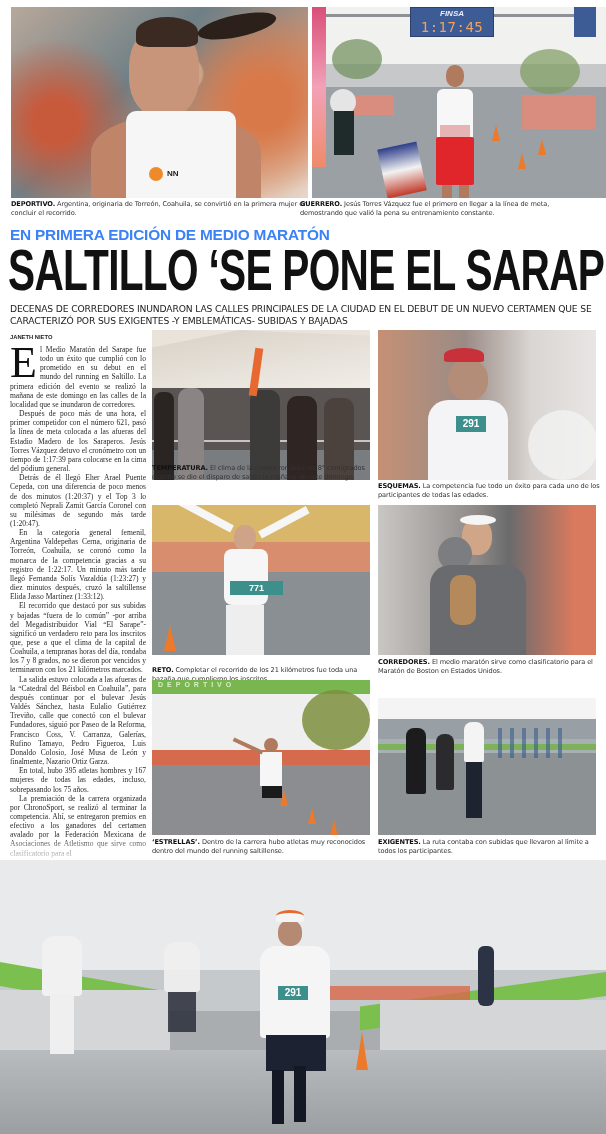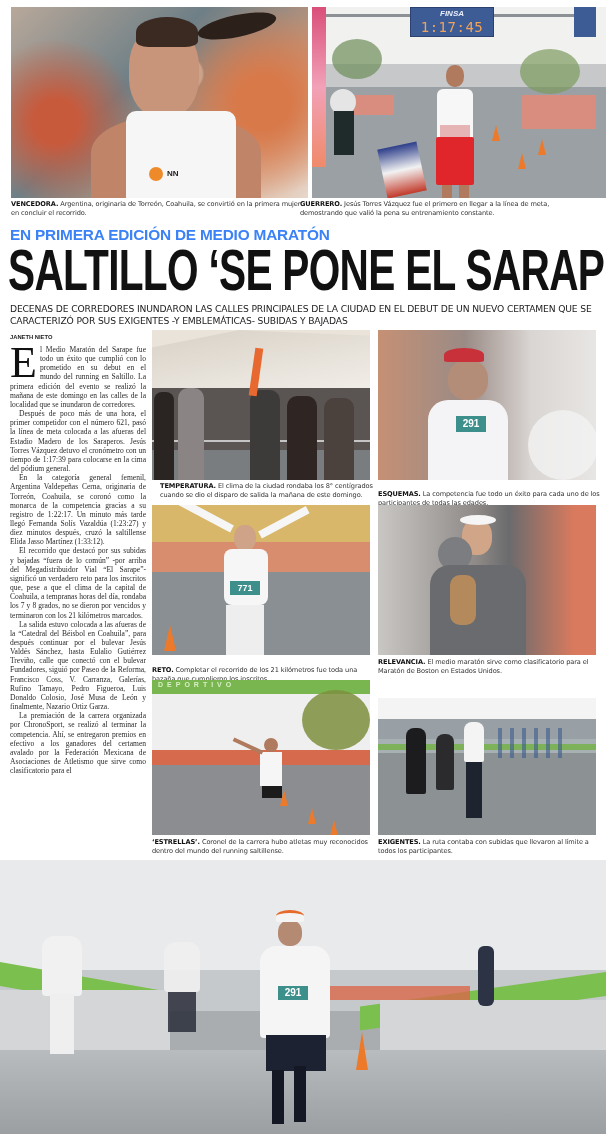--- a/index.html
+++ b/index.html
@@ -64,21 +64,21 @@
 <div class="photo" id="photo-vencedora">
   <div style="position:absolute;left:118px;top:18px;width:70px;height:92px;border-radius:45% 45% 42% 42%;background:#c9957a;"></div>
   <div style="position:absolute;left:125px;top:10px;width:62px;height:30px;border-radius:50% 50% 20% 20%;background:#3b2a22;"></div>
   <div style="position:absolute;left:186px;top:8px;width:80px;height:22px;border-radius:50%;background:#2c201a;transform:rotate(-12deg);"></div>
   <div style="position:absolute;left:80px;top:110px;width:170px;height:90px;border-radius:40% 40% 0 0;background:#c08568;"></div>
   <div style="position:absolute;left:115px;top:104px;width:110px;height:90px;border-radius:10px 10px 0 0;background:#f6f6f6;"></div>
   <div style="position:absolute;left:138px;top:160px;width:14px;height:14px;border-radius:50%;background:#ef8a2b;"></div>
   <div style="position:absolute;left:156px;top:162px;font-size:8px;font-weight:bold;color:#222;">NN</div>
 </div>
 <div class="caption" style="left:11px;top:200px;width:297px;">
-  <b>VENCEDORA.</b><span> Argentina, originaria de Torreón, Coahuila, se convirtió en la primera mujer en concluir el recorrido.</span>
+  <b>DEPORTIVO.</b><span> Argentina, originaria de Torreón, Coahuila, se convirtió en la primera mujer en concluir el recorrido.</span>
 </div>
 
 <div class="photo" id="photo-guerrero">
   <div style="position:absolute;left:0;top:7px;width:284px;height:3px;background:#8d9094;"></div>
   <div style="position:absolute;left:0;top:0;width:14px;height:160px;background:linear-gradient(#d94f7a,#f2a1b8,#ef8a6a);"></div>
   <div class="clock">
     <div class="brand">FINSA</div>
     <div class="time">1:17:45</div>
   </div>
   <div style="position:absolute;left:262px;top:0;width:22px;height:30px;background:#3d5b95;"></div>
@@ -105,89 +105,91 @@
 </div>
 
 <div id="kicker">EN PRIMERA EDICIÓN DE MEDIO MARATÓN</div>
 <div id="headline">SALTILLO ‘SE PONE EL SARAPE’</div>
 <div id="subhead">DECENAS DE CORREDORES INUNDARON LAS CALLES PRINCIPALES DE LA CIUDAD EN EL DEBUT DE UN NUEVO CERTAMEN QUE SE CARACTERIZÓ POR SUS EXIGENTES -Y EMBLEMÁTICAS- SUBIDAS Y BAJADAS</div>
 <div id="byline">JANETH NIETO</div>
 
 <div id="body-text">
   <p class="first"><span class="dropcap">E</span><span>l Medio Maratón del Sarape fue todo un éxito que cumplió con lo prometido en su debut en el mundo del running en Saltillo. La primera edición del evento se realizó la mañana de este domingo en las calles de la localidad que se inundaron de corredores.</span></p>
   <p>Después de poco más de una hora, el primer competidor con el número 621, pasó la línea de meta colocada a las afueras del Estadio Madero de los Saraperos. Jesús Torres Vázquez detuvo el cronómetro con un tiempo de 1:17:39 para colocarse en la cima del pódium general.</p>
+  <p>Detrás de él llegó Eher Arael Puente Cepeda, con una diferencia de poco menos de dos minutos (1:20:37) y el Top 3 lo completó Neprali Zamit García Coronel con su milésimas de segundo más tarde (1:20:47).</p>
   <p>En la categoría general femenil, Argentina Valdepeñas Cerna, originaria de Torreón, Coahuila, se coronó como la monarca de la competencia gracias a su registro de 1:22:17. Un minuto más tarde llegó Fernanda Solís Vazaldúa (1:23:27) y diez minutos después, cruzó la saltillense Elida Jasso Martínez (1:33:12).</p>
   <p>El recorrido que destacó por sus subidas y bajadas “fuera de lo común” -por arriba del Megadistribuidor Vial “El Sarape”- significó un verdadero reto para los inscritos que, pese a que el clima de la capital de Coahuila, a tempranas horas del día, rondaba los 7 y 8 grados, no se dieron por vencidos y terminaron con los 21 kilómetros marcados.</p>
   <p>La salida estuvo colocada a las afueras de la “Catedral del Béisbol en Coahuila”, para después continuar por el bulevar Jesús Valdés Sánchez, hasta Eulalio Gutiérrez Treviño, calle que conectó con el bulevar Fundadores, siguió por Paseo de la Reforma, Francisco Coss, V. Carranza, Galerías, Rufino Tamayo, Pedro Figueroa, Luis Donaldo Colosio, José Musa de León y finalmente, Nazario Ortiz Garza.</p>
+  <p>En total, hubo 395 atletas hombres y 167 mujeres de todas las edades, incluso, sobrepasando los 75 años.</p>
   <p>La premiación de la carrera organizada por ChronoSport, se realizó al terminar la competencia. Ahí, se entregaron premios en efectivo a los ganadores del certamen avalado por la Federación Mexicana de Asociaciones de Atletismo que sirve como clasificatorio para el</p>
 </div>
 <div id="body-fade"></div>
 
 <div class="photo" id="photo-temperatura">
   <div style="position:absolute;left:0;top:0;width:218px;height:58px;background:linear-gradient(170deg,#d8d1c6,#f1ede7);clip-path:polygon(0 30%,40% 0,100% 10%,100% 100%,0 100%);"></div>
   <div style="position:absolute;left:0;top:110px;width:218px;height:2px;background:#c5c5c5;"></div>
   <div style="position:absolute;left:2px;top:62px;width:20px;height:88px;background:#2a2523;border-radius:8px 8px 0 0;"></div>
   <div style="position:absolute;left:26px;top:58px;width:26px;height:92px;background:#8a8584;border-radius:10px 10px 0 0;"></div>
   <div style="position:absolute;left:98px;top:60px;width:30px;height:90px;background:#3d3a3a;border-radius:10px 10px 0 0;"></div>
   <div style="position:absolute;left:100px;top:18px;width:8px;height:48px;background:#e8692f;transform:rotate(8deg);"></div>
   <div style="position:absolute;left:135px;top:66px;width:30px;height:84px;background:#2f2624;border-radius:10px 10px 0 0;"></div>
   <div style="position:absolute;left:172px;top:68px;width:30px;height:82px;background:#4b413d;border-radius:10px 10px 0 0;"></div>
 </div>
-<div class="caption" style="left:152px;top:482px;width:222px;margin-left:8px;">
+<div class="caption" style="left:152px;top:464px;width:222px;">
   <b>TEMPERATURA.</b><span> El clima de la ciudad rondaba los 8° centígrados cuando se dio el disparo de salida la mañana de este domingo.</span>
 </div>
 
 <div class="photo" id="photo-esquemas">
   <div style="position:absolute;left:70px;top:30px;width:40px;height:40px;border-radius:45%;background:#b48d78;"></div>
   <div style="position:absolute;left:66px;top:18px;width:40px;height:14px;border-radius:50% 50% 10% 10%;background:#c8303a;"></div>
   <div style="position:absolute;left:50px;top:70px;width:80px;height:80px;border-radius:20px 20px 0 0;background:#f4f4f6;"></div>
   <div style="position:absolute;left:78px;top:86px;width:30px;height:16px;background:#3d8f8c;color:#fff;font-size:10px;font-weight:bold;text-align:center;line-height:16px;">291</div>
   <div style="position:absolute;left:150px;top:80px;width:70px;height:70px;border-radius:50%;background:#f2f2f2;opacity:.8;"></div>
 </div>
-<div class="caption" style="left:378px;top:482px;width:222px;margin-top:8px;">
+<div class="caption" style="left:378px;top:482px;width:222px;">
   <b>ESQUEMAS.</b><span> La competencia fue todo un éxito para cada uno de los participantes de todas las edades.</span>
 </div>
 
 <div class="photo" id="photo-reto">
   <div style="position:absolute;left:82px;top:20px;width:22px;height:26px;border-radius:45%;background:#cfa387;"></div>
   <div style="position:absolute;left:72px;top:44px;width:44px;height:56px;background:#f6f6f6;border-radius:8px;"></div>
   <div style="position:absolute;left:8px;top:20px;width:72px;height:8px;background:#f6f6f6;transform:rotate(28deg);transform-origin:right center;"></div>
   <div style="position:absolute;left:108px;top:26px;width:54px;height:8px;background:#f6f6f6;transform:rotate(-28deg);transform-origin:left center;"></div>
-  <div style="position:absolute;left:78px;top:76px;width:30px;height:14px;background:#3d8f8c;color:#fff;font-size:9px;font-weight:bold;text-align:center;line-height:14px;">771</div>
+  <div style="position:absolute;left:78px;top:76px;width:53px;height:14px;background:#3d8f8c;color:#fff;font-size:9px;font-weight:bold;text-align:center;line-height:14px;">771</div>
   <div style="position:absolute;left:74px;top:100px;width:38px;height:50px;background:#eeeeee;"></div>
   <div class="cone" style="left:12px;top:120px;border-bottom-width:26px;border-left-width:6px;border-right-width:6px;"></div>
 </div>
 <div class="caption" style="left:152px;top:658px;width:222px;margin-top:8px;">
   <b>RETO.</b><span> Completar el recorrido de los 21 kilómetros fue toda una hazaña que cumplieron los inscritos.</span>
 </div>
 
 <div class="photo" id="photo-relevancia">
   <div style="position:absolute;left:84px;top:14px;width:30px;height:36px;border-radius:45%;background:#d1a688;"></div>
   <div style="position:absolute;left:82px;top:10px;width:36px;height:10px;border-radius:50%;background:#f5f5f5;"></div>
   <div style="position:absolute;left:60px;top:32px;width:34px;height:34px;border-radius:50%;background:#7c7d80;"></div>
   <div style="position:absolute;left:52px;top:60px;width:96px;height:90px;border-radius:20px 20px 0 0;background:#6a6b6e;"></div>
   <div style="position:absolute;left:72px;top:70px;width:26px;height:50px;background:#b48a5d;border-radius:10px;"></div>
 </div>
 <div class="caption" style="left:378px;top:658px;width:222px;">
-  <b>RELEVANCIA.</b><span> El medio maratón sirve como clasificatorio para el Maratón de Boston en Estados Unidos.</span>
+  <b>CORREDORES.</b><span> El medio maratón sirve como clasificatorio para el Maratón de Boston en Estados Unidos.</span>
 </div>
 
 <div class="photo" id="photo-estrellas">
   <div style="position:absolute;left:6px;top:1px;font-size:7px;font-weight:bold;letter-spacing:4px;color:#d6efc4;">DEPORTIVO</div>
   <div style="position:absolute;left:150px;top:10px;width:68px;height:60px;border-radius:50%;background:#7d8f3e;opacity:.85;"></div>
   <div style="position:absolute;left:112px;top:58px;width:14px;height:14px;border-radius:50%;background:#b07a5e;"></div>
   <div style="position:absolute;left:108px;top:72px;width:22px;height:34px;background:#f6f6f6;"></div>
   <div style="position:absolute;left:110px;top:106px;width:20px;height:12px;background:#1b1b1b;"></div>
   <div style="position:absolute;left:80px;top:64px;width:32px;height:4px;background:#b07a5e;transform:rotate(25deg);"></div>
   <div class="cone" style="left:128px;top:110px;"></div>
   <div class="cone" style="left:156px;top:128px;"></div>
   <div class="cone" style="left:178px;top:140px;"></div>
 </div>
 <div class="caption" style="left:152px;top:838px;width:222px;">
-  <b>‘ESTRELLAS’.</b><span> Coronel de la carrera hubo atletas muy reconocidos dentro del mundo del running saltillense.</span>
+  <b>‘ESTRELLAS’.</b><span> Dentro de la carrera hubo atletas muy reconocidos dentro del mundo del running saltillense.</span>
 </div>
 
 <div class="photo" id="photo-destreza">
   <div style="position:absolute;left:0;top:46px;width:218px;height:6px;background:#7db25a;"></div>
   <div style="position:absolute;left:28px;top:30px;width:20px;height:66px;background:#1c1c1e;border-radius:8px 8px 2px 2px;"></div>
   <div style="position:absolute;left:58px;top:36px;width:18px;height:56px;background:#2b2b2e;border-radius:8px 8px 2px 2px;"></div>
   <div style="position:absolute;left:86px;top:24px;width:20px;height:40px;background:#f4f4f4;border-radius:8px 8px 2px 2px;"></div>
   <div style="position:absolute;left:88px;top:64px;width:16px;height:56px;background:#1e2330;"></div>
   <div style="position:absolute;left:120px;top:30px;width:70px;height:30px;background:repeating-linear-gradient(90deg,#3a5b8e 0 4px,transparent 4px 12px);opacity:.6;"></div>
 </div>

